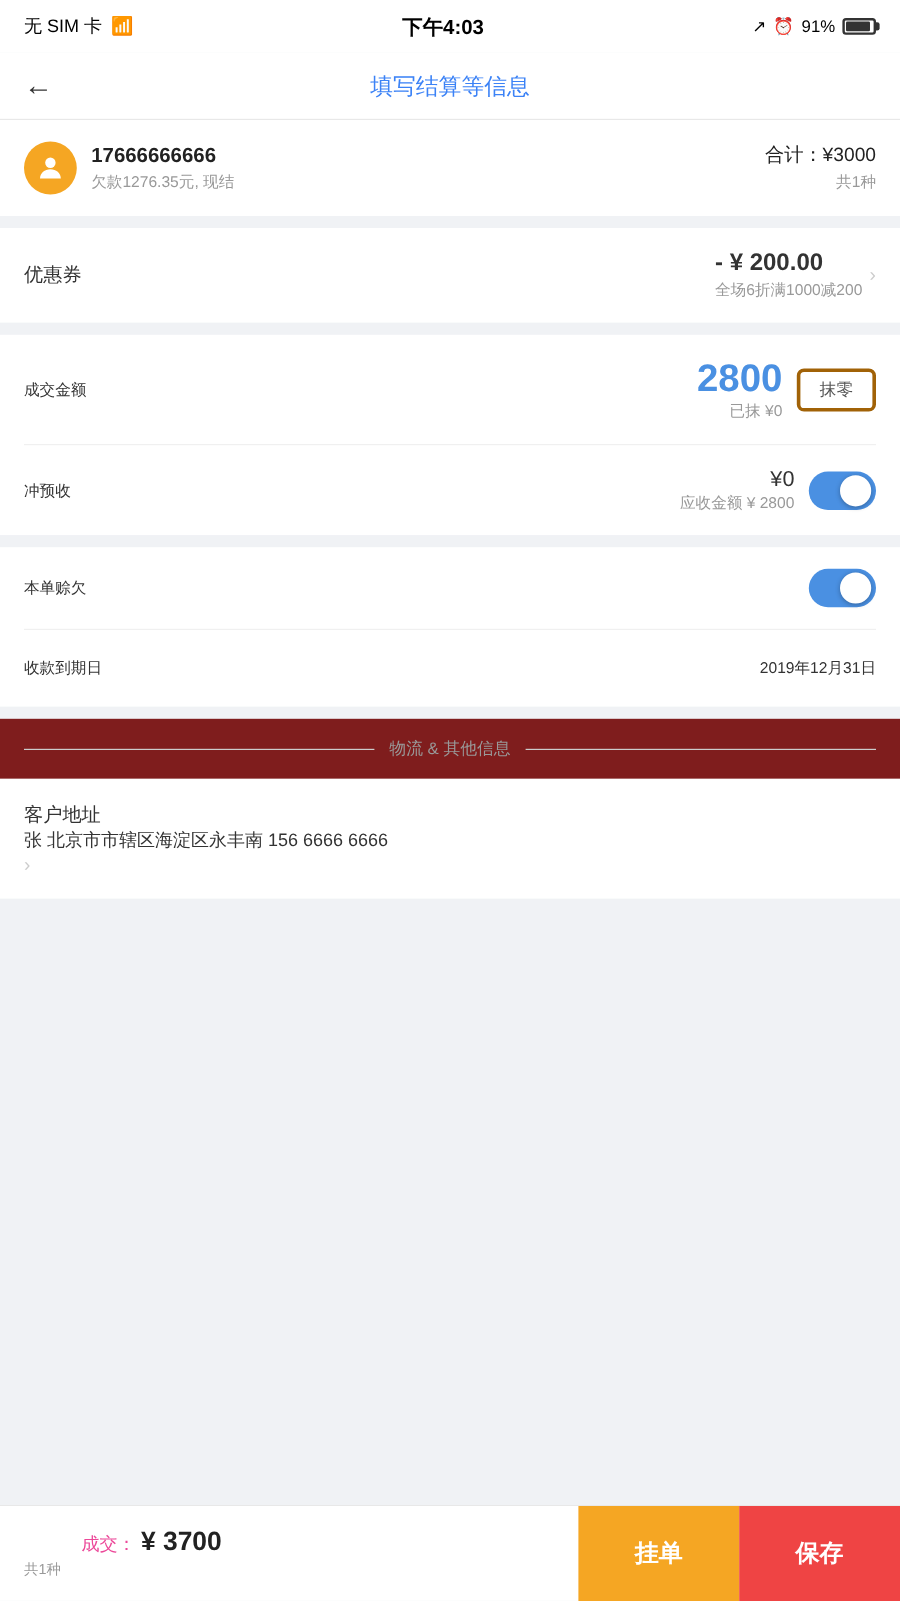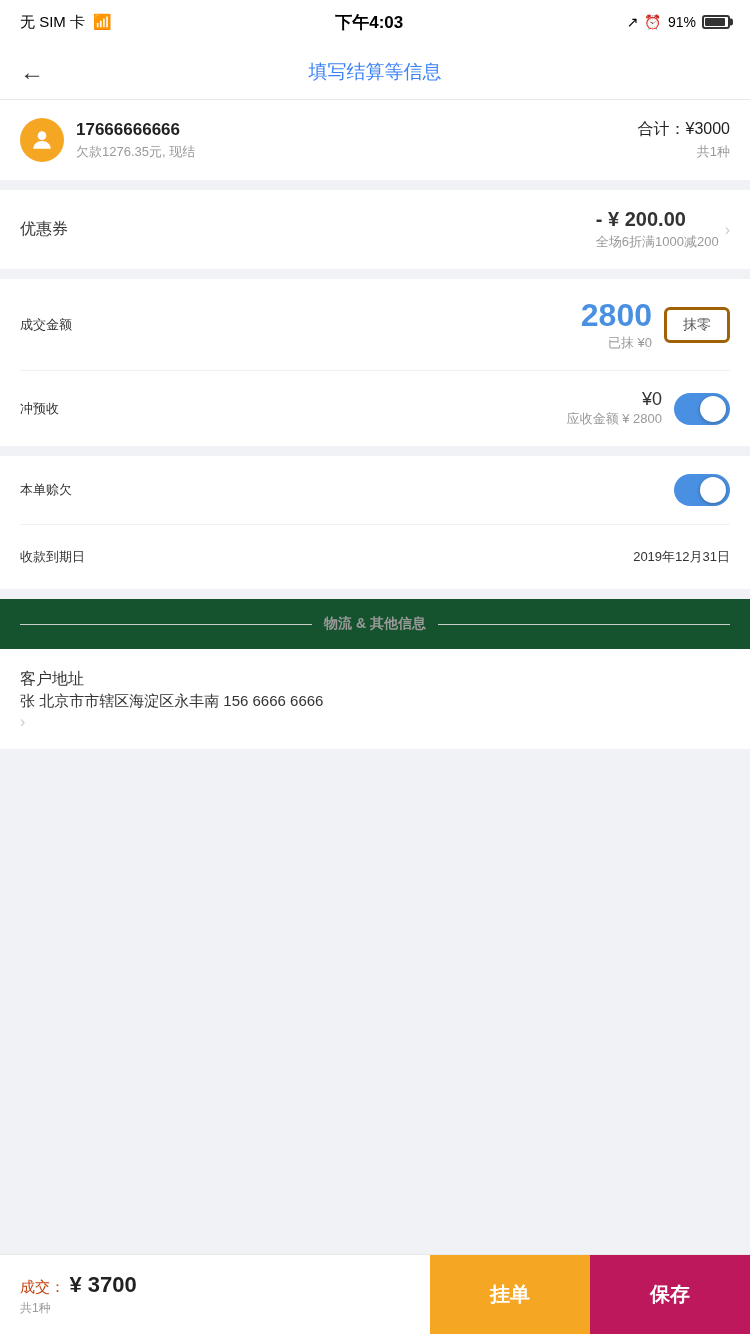--- a/index.html
+++ b/index.html
@@ -221,25 +221,24 @@
       border-radius: 50%;
       background: #fff;
       box-shadow: 0 1px 4px rgba(0,0,0,0.3);
     }
 
     
     .section-divider {
       display: flex;
       align-items: center;
       padding: 16px 20px;
-      background: #14532d;
+      background: #7f1d1d;
       gap: 12px;
       color: #999;
       font-size: 14px;
-      font-weight: bold;
     }
     .divider-line {
       flex: 1;
       height: 1px;
       background: #ccc;
     }
 
     
     .address-row {
       display: flex;
@@ -278,46 +277,47 @@
       display: flex;
       align-items: center;
       border-top: 1px solid #e8e8e8;
     }
     .bottom-summary {
       flex: 1;
       padding: 0 20px;
     }
     .bottom-label {
       font-size: 15px;
-      color: #c2410c;
+      color: #ec4899;
+      margin-left: 48px;
     }
     .bottom-amount {
       font-size: 22px;
       font-weight: 700;
       color: #222;
     }
     .bottom-count {
       font-size: 12px;
       color: #999;
       margin-top: 2px;
     }
     .bottom-btn {
       height: 80px;
-      width: 160px;
+      width: 134px;
       border: none;
       font-size: 20px;
       font-weight: 600;
       color: #fff;
       cursor: pointer;
       display: flex;
       align-items: center;
       justify-content: center;
     }
     .btn-hang { background: #f5a623; }
-    .btn-save { background: #be185d; }
+    .btn-save { background: #ef4444; }
     
     .battery { 
       width: 28px; height: 14px;
       border: 2px solid #333; border-radius: 3px;
       position: relative; display: inline-flex;
       align-items: center; padding: 1px;
     }
     .battery::after {
       content: '';
       position: absolute;

